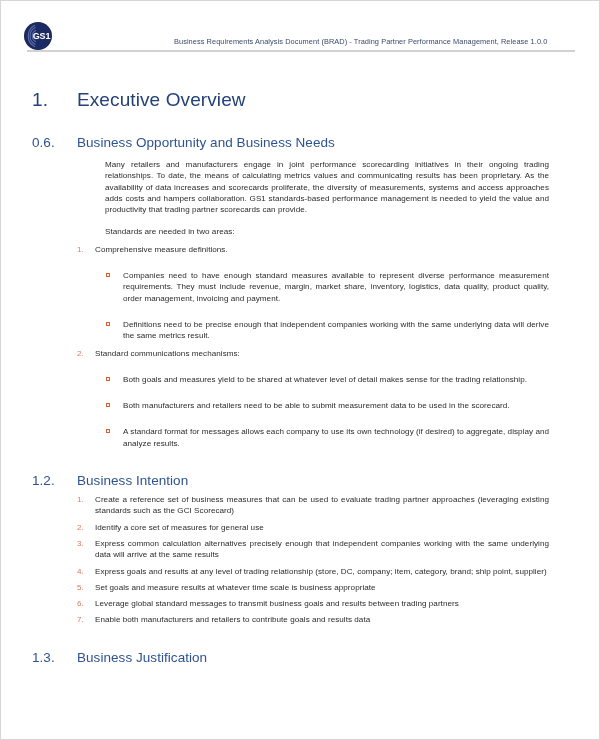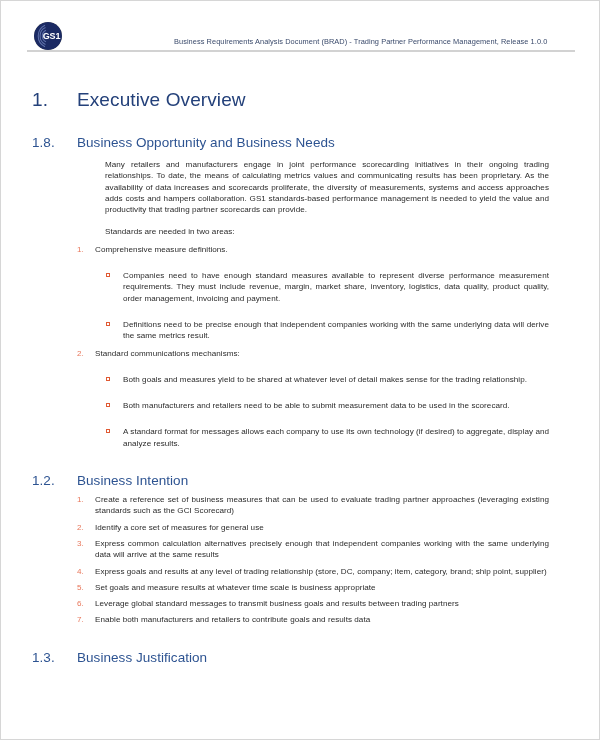--- a/index.html
+++ b/index.html
@@ -20,21 +20,21 @@
     overflow: hidden;
   }
 
   
   .doc-header {
     position: relative;
     height: 50px;
   }
   .logo {
     position: absolute;
-    left: 33px;
+    left: 23px;
     top: 21px;
     width: 28px;
     height: 28px;
     border-radius: 50%;
     background: #737373;
     overflow: hidden;
   }
   .logo .arcs {
     position: absolute;
     left: 0; top: 0;
@@ -216,21 +216,21 @@
     <div class="header-text">Business Requirements Analysis Document (BRAD) - Trading Partner Performance Management, Release 1.0.0</div>
     <div class="header-rule"></div>
   </div>
 
   <div class="h1">
     <span class="num">1.</span>
     <span>Executive Overview</span>
   </div>
 
   <div class="h2">
-    <span class="num">1.8.</span>
+    <span class="num">0.6.</span>
     <span>Business Opportunity and Business Needs</span>
   </div>
 
   <p class="para">Many retailers and manufacturers engage in joint performance scorecarding initiatives in their ongoing trading relationships. To date, the means of calculating metrics values and communicating results has been proprietary. As the availability of data increases and scorecards proliferate, the diversity of measurements, systems and access approaches adds costs and hampers collaboration. GS1 standards-based performance management is needed to yield the value and productivity that trading partner scorecards can provide.</p>
   <p class="para tight">Standards are needed in two areas:</p>
 
   <ol class="lvl1">
     <li>
       <span class="marker">1.</span>
       <span>Comprehensive measure definitions.</span>

